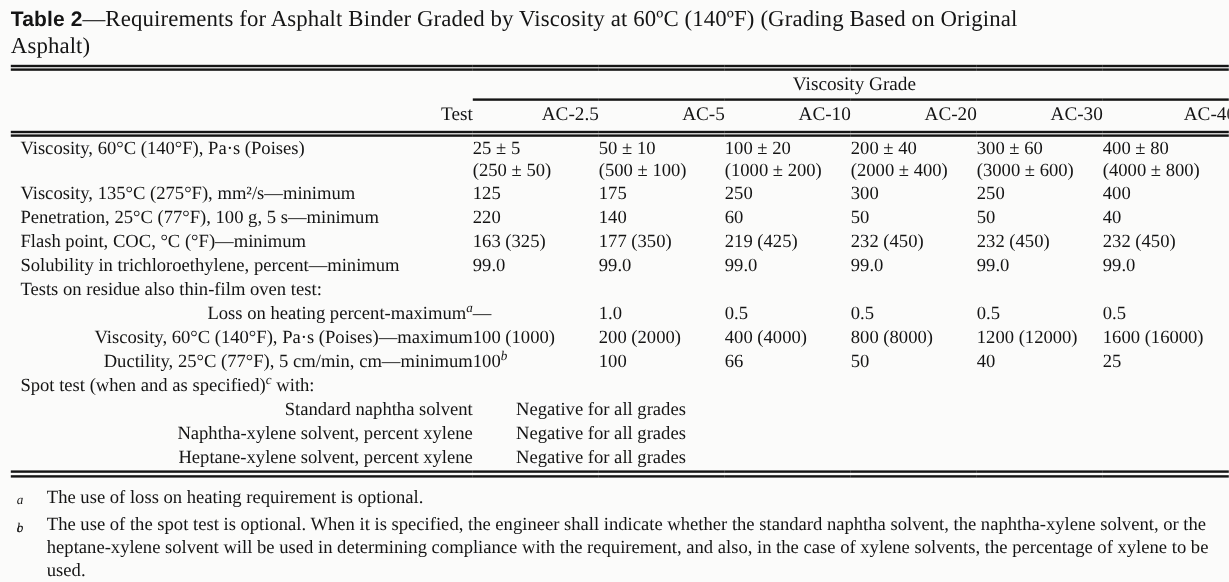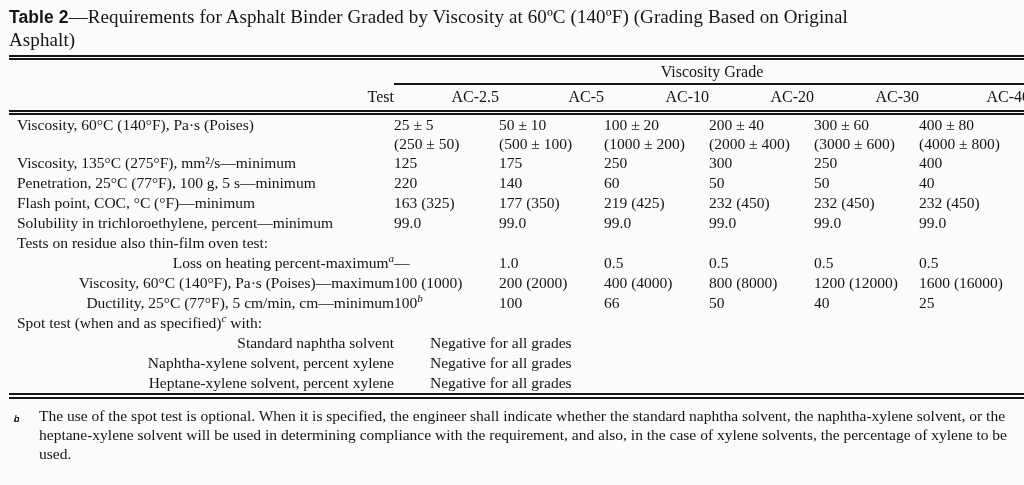--- a/index.html
+++ b/index.html
@@ -225,18 +225,18 @@
           <td colspan="6" class="spanval">Negative for all grades</td>
         </tr>
         <tr>
           <td class="label indent1"><span>Heptane-xylene solvent, percent xylene</span></td>
           <td colspan="6" class="spanval">Negative for all grades</td>
         </tr>
       </tbody>
   </table>
 
   <div class="footnotes">
-      <div class="footnote"><span class="fn-marker">a</span></div>
+      <div class="footnote"><span class="fn-marker">a</span><span>The use of loss on heating requirement is optional.</span></div>
       <div class="footnote"><span class="fn-marker">b</span></div>
       <div class="footnote"><span class="fn-marker">c</span><span>The use of the spot test is optional. When it is specified, the engineer shall indicate whether the standard naphtha solvent, the naphtha-xylene solvent, or the heptane-xylene solvent will be used in determining compliance with the requirement, and also, in the case of xylene solvents, the percentage of xylene to be used.</span></div>
     </div>
 
 </div>
 
 </body></html>

